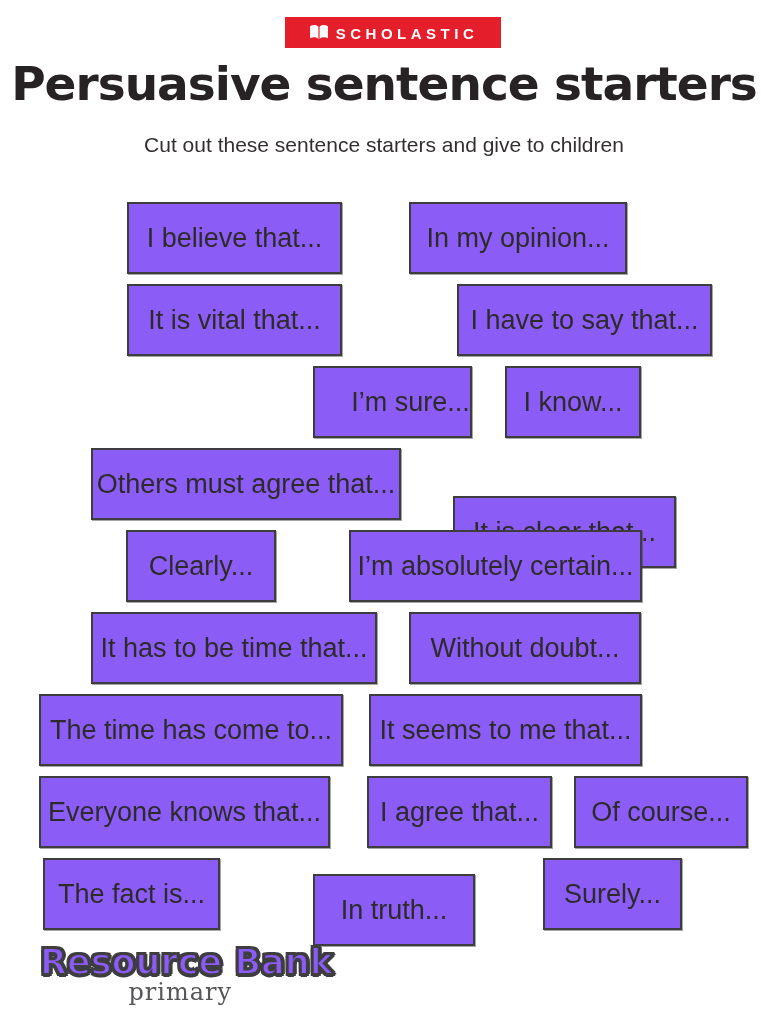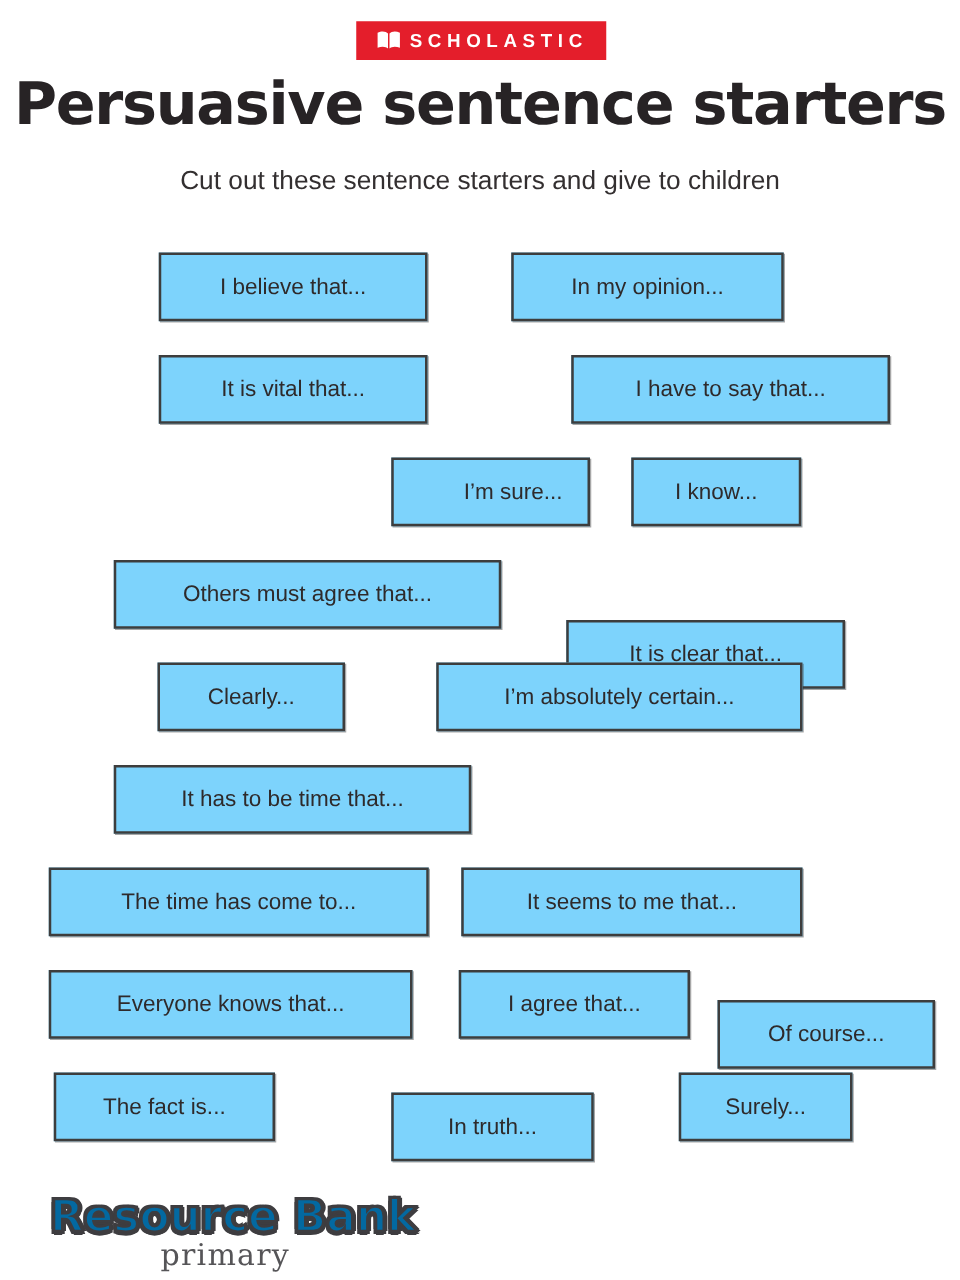--- a/index.html
+++ b/index.html
@@ -9,21 +9,21 @@
     position: relative;
     font-family: "Liberation Sans", sans-serif;
     color: #2a2627;
     overflow: hidden;
   }
   .page { position: absolute; inset: 0; background: #ffffff; }
 
   
   .brand-banner {
     position: absolute; left: 285px; top: 17px;
-    width: 200px; height: 31px;
+    width: 216px; height: 31px;
     background: #e41e2b;
     display: flex; align-items: center; justify-content: center;
     gap: 6px;
   }
   .brand-banner .book { width: 22px; height: 17px; flex: 0 0 auto; }
   .brand-banner .brand-text {
     color: #ffffff;
     font-size: 15px;
     font-weight: bold;
     letter-spacing: 4.5px;
@@ -47,48 +47,47 @@
     text-align: center;
     font-size: 21px;
     line-height: 29px;
     color: #332f30;
     font-family: "Liberation Sans", sans-serif;
   }
 
   
   .card {
     position: absolute;
-    height: 55px;
+    height: 72px;
     border: 2px solid #3d3d3d;
-    background: #7dd3fc;
+    background: #8b5cf6;
     box-shadow: 1px 1px 0 rgba(60,60,60,0.45);
     display: flex; align-items: center; justify-content: center;
-    font-size: 18px;
+    font-size: 27px;
     color: #2e2a2b;
     white-space: nowrap;
     font-family: "Liberation Sans", sans-serif;
   }
 
   
   .footer-logo {
     position: absolute; left: 40px; top: 942px; width: 200px;
   }
   .rb-text {
     font-family: "DejaVu Sans", "Liberation Sans", sans-serif;
     font-size: 35px;
     font-weight: 800;
     letter-spacing: 0px;
-    color: #0369a1;
+    color: #8b5cf6;
     -webkit-text-stroke: 2px #3e3d40;
     text-shadow:
       2px 2px 0 #3e3d40, -2px 2px 0 #3e3d40,
       2px -2px 0 #3e3d40, -2px -2px 0 #3e3d40,
       0 3px 0 #3e3d40, 3px 0 0 #3e3d40;
     white-space: nowrap;
-    margin-top: 12px;
   }
   .rb-sub {
     font-family: "DejaVu Serif", "Liberation Serif", serif;
     font-size: 24px;
     color: #565558;
     text-align: right;
     width: 192px;
     margin-top: -4px;
     letter-spacing: 1px;
   }
@@ -121,27 +120,28 @@
   <div class="card" style="left:313px; top:366px; width:159px;padding-left:36px;">I’m sure...</div>
   <div class="card" style="left:505px; top:366px; width:136px;">I know...</div>
 
   <div class="card" style="left:91px; top:448px; width:310px;">Others must agree that...</div>
   <div class="card" style="left:453px; top:448px; width:223px;margin-top:48px;">It is clear that...</div>
 
   <div class="card" style="left:126px; top:530px; width:150px;">Clearly...</div>
   <div class="card" style="left:349px; top:530px; width:293px;">I’m absolutely certain...</div>
 
   <div class="card" style="left:91px; top:612px; width:286px;">It has to be time that...</div>
+  <div class="card" style="left:409px; top:612px; width:232px;">Without doubt...</div>
 
   <div class="card" style="left:39px; top:694px; width:304px;">The time has come to...</div>
   <div class="card" style="left:369px; top:694px; width:273px;">It seems to me that...</div>
 
   <div class="card" style="left:39px; top:776px; width:291px;">Everyone knows that...</div>
   <div class="card" style="left:367px; top:776px; width:185px;">I agree that...</div>
-  <div class="card" style="left:574px; top:800px; width:174px;">Of course...</div>
+  <div class="card" style="left:574px; top:776px; width:174px;">Of course...</div>
 
   <div class="card" style="left:43px; top:858px; width:177px;">The fact is...</div>
   <div class="card" style="left:313px; top:858px; width:162px;margin-top:16px;">In truth...</div>
   <div class="card" style="left:543px; top:858px; width:139px;">Surely...</div>
 
   <div class="footer-logo">
     <div class="rb-text">Resource Bank</div>
     <div class="rb-sub">primary</div>
   </div>
 

